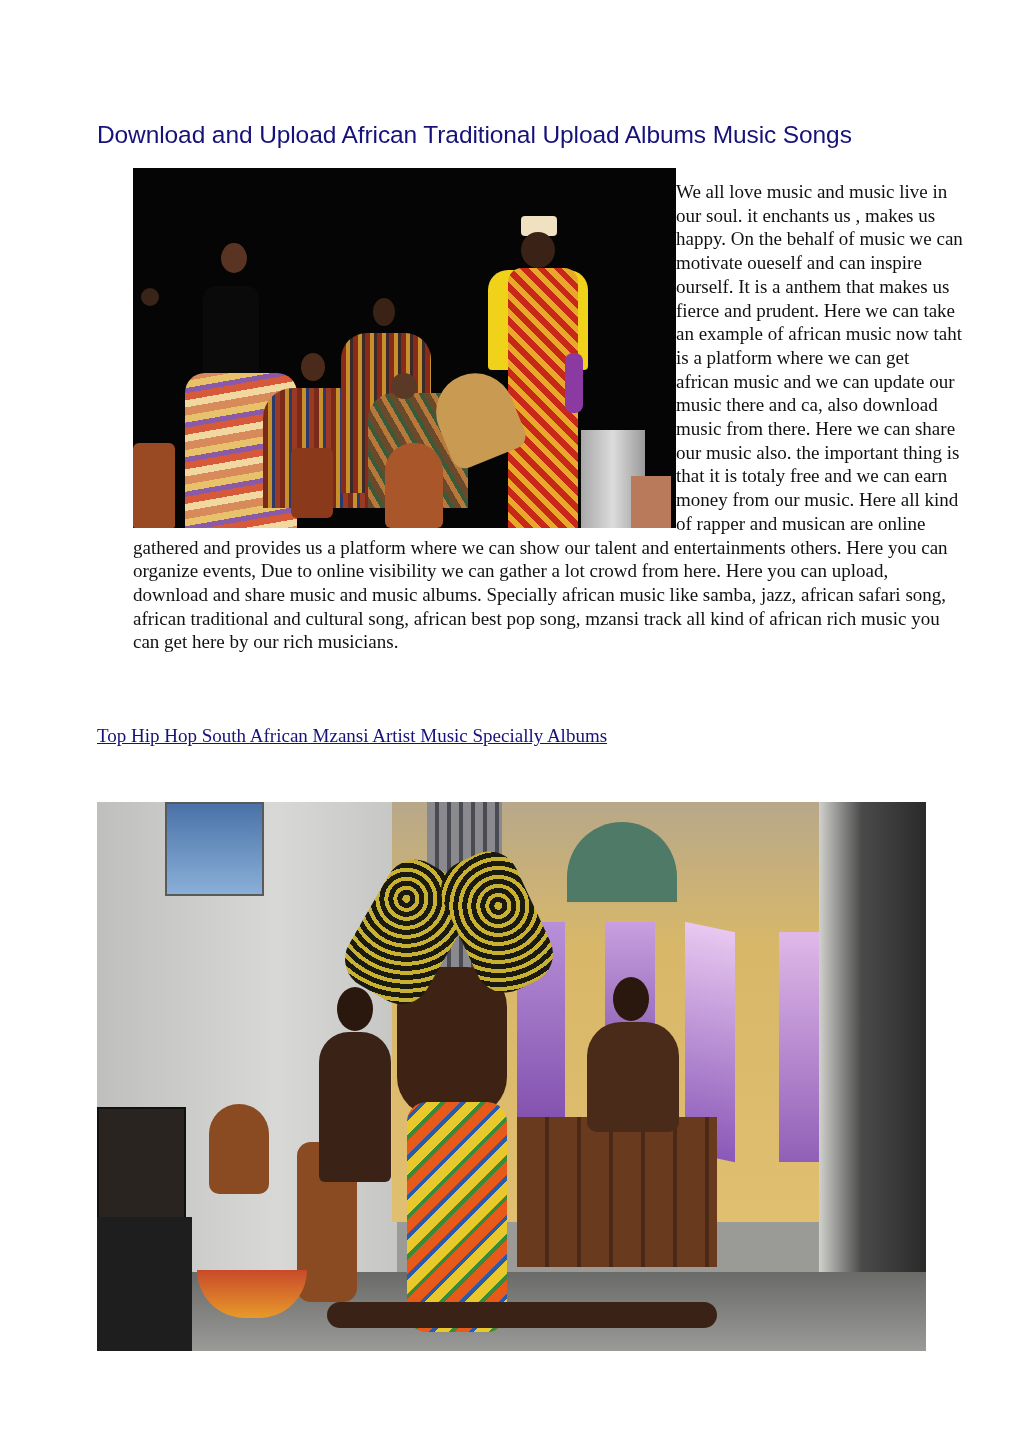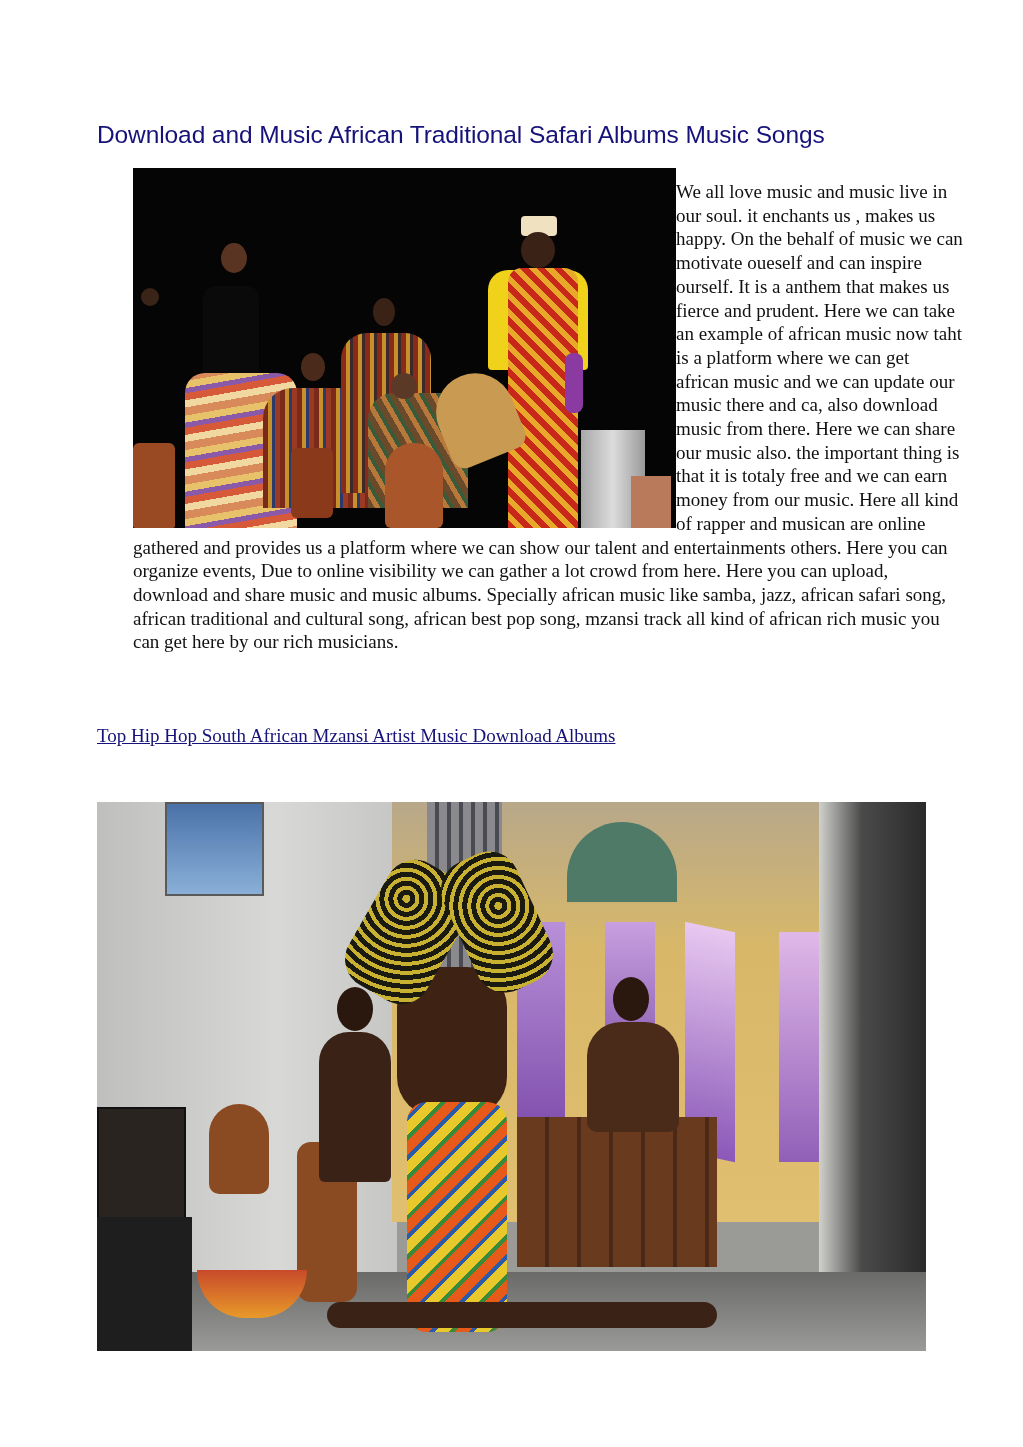--- a/index.html
+++ b/index.html
@@ -24,21 +24,21 @@
   }
   .photo2 {
     position: absolute; left: 97px; top: 802px; width: 829px; height: 549px; overflow: hidden;
     background: #9a9a96;
   }
   .shape { position: absolute; }
 </style>
 </head>
 <body>
 
-<h1 class="title">Download and Music African Traditional Safari Albums Music Songs</h1>
+<h1 class="title">Download and Upload African Traditional Upload Albums Music Songs</h1>
 
 <div class="flow">
   <div class="photo1">
 
     <div class="shape" style="left:8px;top:120px;width:18px;height:18px;border-radius:50%;background:#3a2418;"></div>
 
     <div class="shape" style="left:88px;top:75px;width:26px;height:30px;border-radius:50%;background:#5a3422;"></div>
     <div class="shape" style="left:70px;top:118px;width:56px;height:92px;background:#0a0a0a;border-radius:12px 12px 4px 4px;"></div>
     <div class="shape" style="left:52px;top:205px;width:112px;height:155px;background:repeating-linear-gradient(170deg,#d88a5a 0 8px,#e8c26a 8px 15px,#8a5aa8 15px 20px,#d65a3a 20px 27px,#f0d8a0 27px 34px);border-radius:20px 20px 0 0;"></div>
 
@@ -58,21 +58,21 @@
     <div class="shape" style="left:388px;top:48px;width:36px;height:20px;background:#f0e2c0;border-radius:4px;"></div>
     <div class="shape" style="left:388px;top:64px;width:34px;height:36px;border-radius:50%;background:#3a2216;"></div>
     <div class="shape" style="left:355px;top:102px;width:100px;height:100px;background:#f0d21a;border-radius:20px 20px 4px 4px;"></div>
     <div class="shape" style="left:375px;top:100px;width:70px;height:260px;background:repeating-linear-gradient(45deg,#c8281a 0 6px,#e8a82a 6px 12px);border-radius:14px 14px 0 0;"></div>
     <div class="shape" style="left:305px;top:205px;width:78px;height:88px;background:#c89a52;border-radius:40px 40px 14px 14px;transform:rotate(-22deg);"></div>
     <div class="shape" style="left:432px;top:185px;width:18px;height:60px;background:#8a3aa0;border-radius:8px;"></div>
   </div>
   <p class="para body-text">We all love music and music live in our soul. it enchants us , makes us happy. On the behalf of music we can motivate oueself and can inspire ourself. It is a anthem that makes us fierce and prudent. Here we can take an example of african music now taht is a platform where we can get african music and we can update our music there and ca, also download music from there. Here we can share our music also. the important thing is that it is totaly free and we can earn money from our music. Here all kind of rapper and musican are online gathered and provides us a platform where we can show our talent and entertainments others. Here you can organize events, Due to online visibility we can gather a lot crowd from here. Here you can upload, download and share music and music albums. Specially african music like samba, jazz, african safari song, african traditional and cultural song, african best pop song, mzansi track all kind of african rich music you can get here by our rich musicians.</p>
 </div>
 
-<a class="link" href="#">Top Hip Hop South African Mzansi Artist Music Download Albums</a>
+<a class="link" href="#">Top Hip Hop South African Mzansi Artist Music Specially Albums</a>
 
 <div class="photo2">
 
   <div class="shape" style="left:0;top:0;width:300px;height:549px;background:linear-gradient(90deg,#bfc0bd,#d8d9d6 60%,#c6c7c4);"></div>
   <div class="shape" style="left:68px;top:0;width:95px;height:90px;background:linear-gradient(180deg,#4a72a8,#8ab0d8);border:2px solid #5a5a5a;"></div>
 
   <div class="shape" style="left:295px;top:0;width:440px;height:420px;background:linear-gradient(180deg,#b8a88a,#d8b868 35%,#e0c070);"></div>
   <div class="shape" style="left:330px;top:0;width:75px;height:170px;background:repeating-linear-gradient(90deg,#8a8a8e 0 8px,#4a4a52 8px 12px);"></div>
   <div class="shape" style="left:470px;top:20px;width:110px;height:80px;background:#4f7a68;border-radius:55px 55px 0 0;"></div>
 

